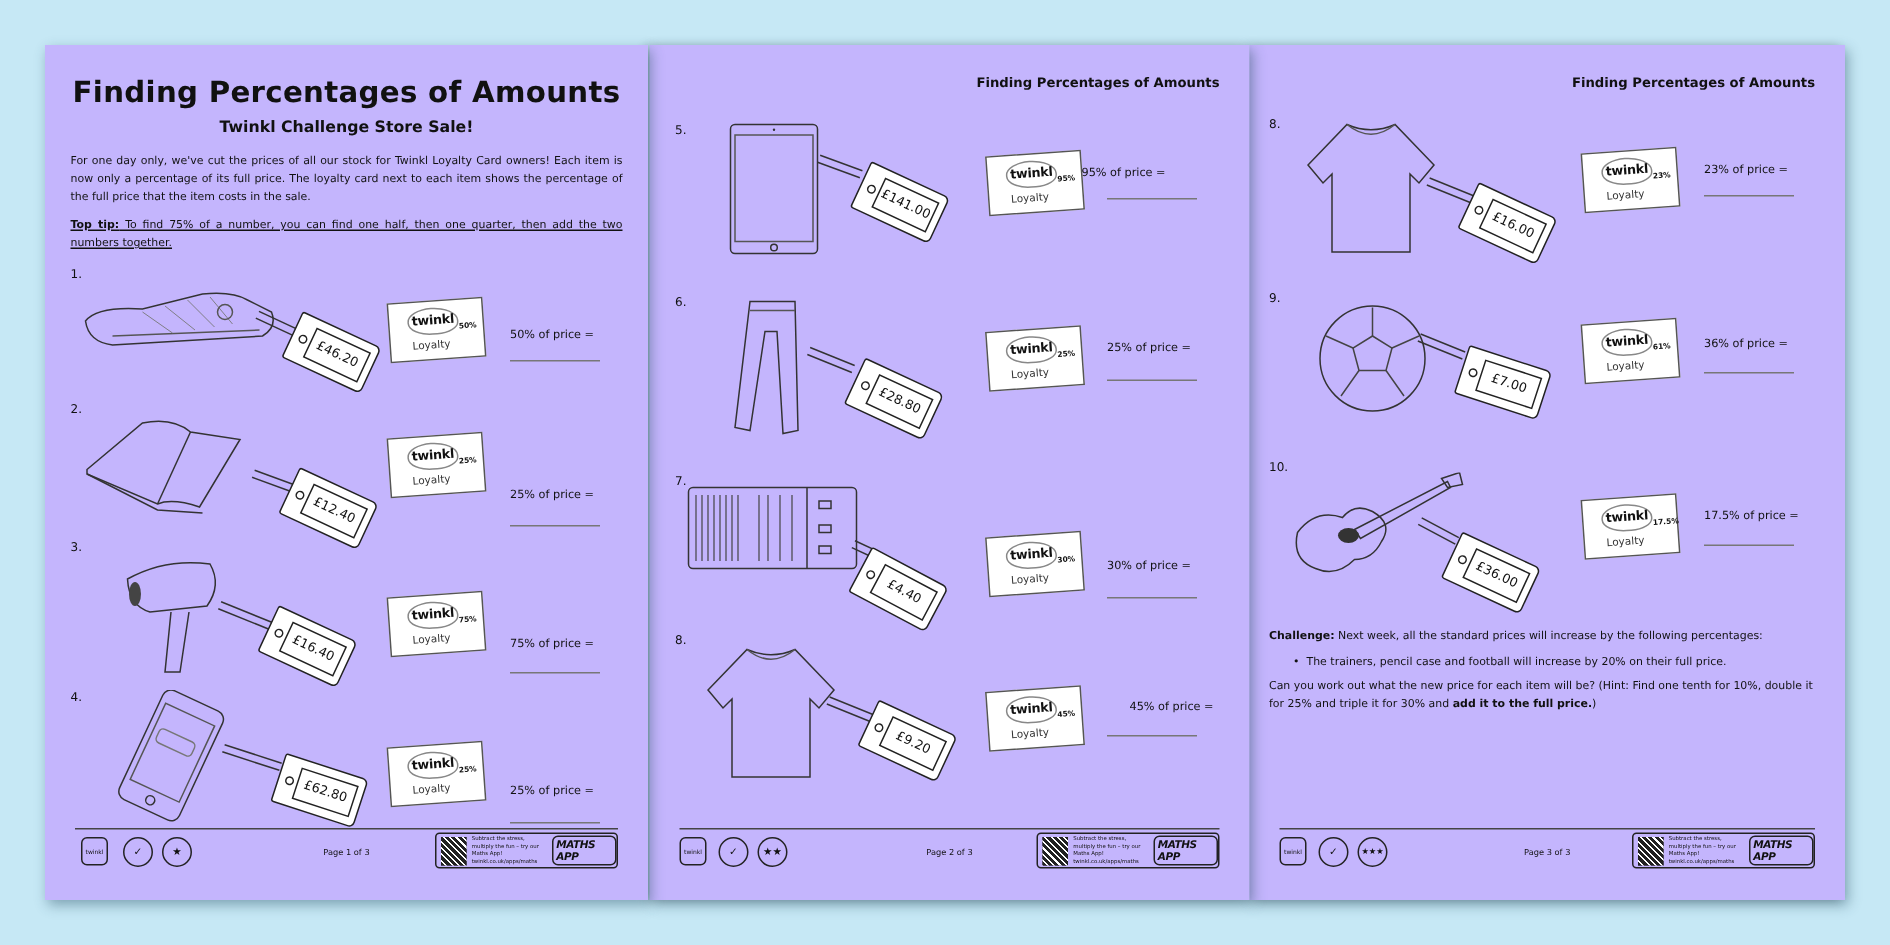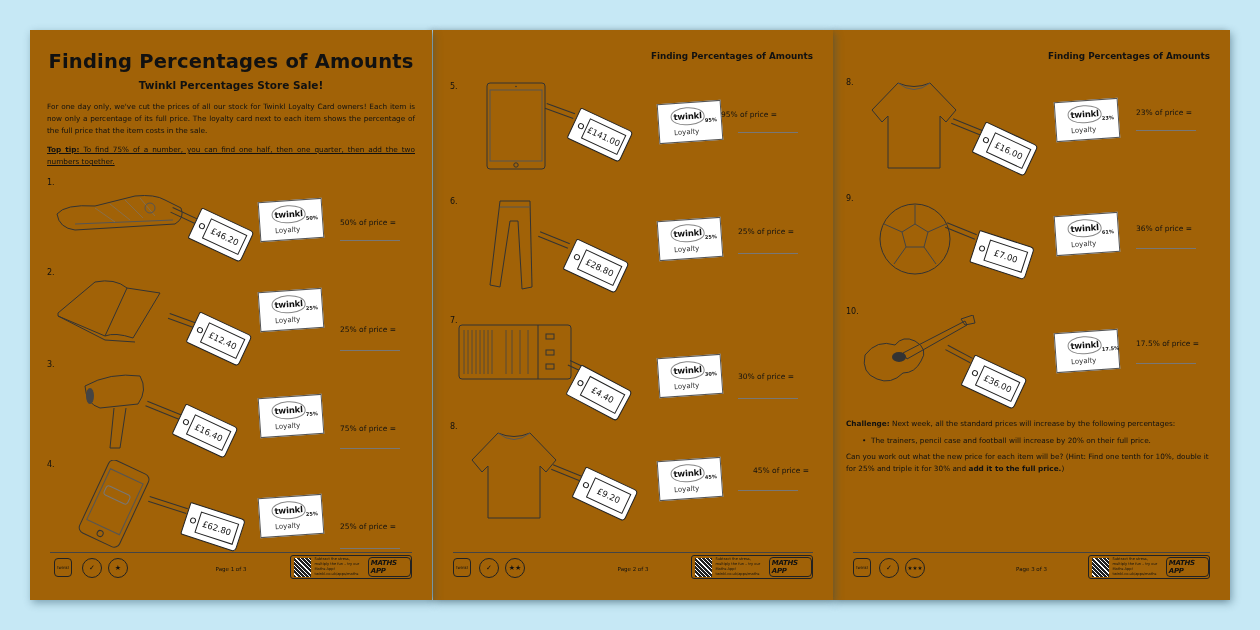--- a/index.html
+++ b/index.html
@@ -7,21 +7,21 @@
   body {
     background: #c6e8f5;
     font-family: "DejaVu Sans", sans-serif;
     color: #111;
     position: relative;
   }
   .page {
     position: absolute;
     top: 30px;
     height: 570px;
-    background: #a16207;
+    background: #c4b5fd;
     box-shadow: 2px 3px 8px rgba(40,80,100,0.45);
   }
   #page1 { left: 30px; width: 402px; z-index: 3; }
   #page2 { left: 433px; width: 400px; z-index: 2; box-shadow: -4px 0 6px rgba(0,0,0,0.18), 2px 3px 8px rgba(40,80,100,0.45); }
   #page3 { left: 833px; width: 397px; z-index: 1; box-shadow: -4px 0 6px rgba(0,0,0,0.18), 2px 3px 8px rgba(40,80,100,0.45); }
 
   .main-title {
     position: absolute; left: 0; right: 0; top: 20px;
     text-align: center; font-weight: bold; font-size: 19.5px; letter-spacing: 0.2px;
   }
@@ -110,21 +110,21 @@
   .challenge b { font-weight: bold; }
   .challenge ul { list-style: none; padding-left: 25px; margin: 2px 0 3px 0; }
   .challenge li { position: relative; line-height: 15px; }
   .challenge li::before { content: "•"; position: absolute; left: -9px; }
 </style>
 </head>
 <body>
 
 <div class="page" id="page1">
   <div class="main-title">Finding Percentages of Amounts</div>
-  <div class="subtitle">Twinkl Percentages Store Sale!</div>
+  <div class="subtitle">Twinkl Challenge Store Sale!</div>
   <div class="intro">For one day only, we've cut the prices of all our stock for Twinkl Loyalty Card owners! Each item is now only a percentage of its full price. The loyalty card next to each item shows the percentage of the full price that the item costs in the sale.</div>
   <div class="tip"><b>Top tip:</b><span> To find 75% of a number, you can find one half, then one quarter, then add the two numbers together.</span></div>
 
   <div class="q" style="top:148px">
     <span class="q-num">1.</span>
     <svg class="item-art" style="left:25px;top:16px" width="130" height="38">
       <path d="M2 20 Q10 10 40 12 L80 2 Q100 0 110 6 L126 14 Q130 24 120 30 L20 36 Q4 34 2 20Z" fill="none" stroke="#333" stroke-width="1"></path>
       <path d="M20 30 L118 26" stroke="#555" fill="none"></path>
       <path d="M40 14 L60 28 M55 10 L75 26 M70 6 L88 24 M85 4 L100 22" stroke="#777" fill="none" stroke-width="0.6"></path>
       <circle cx="95" cy="14" r="5" fill="none" stroke="#555"></circle>

